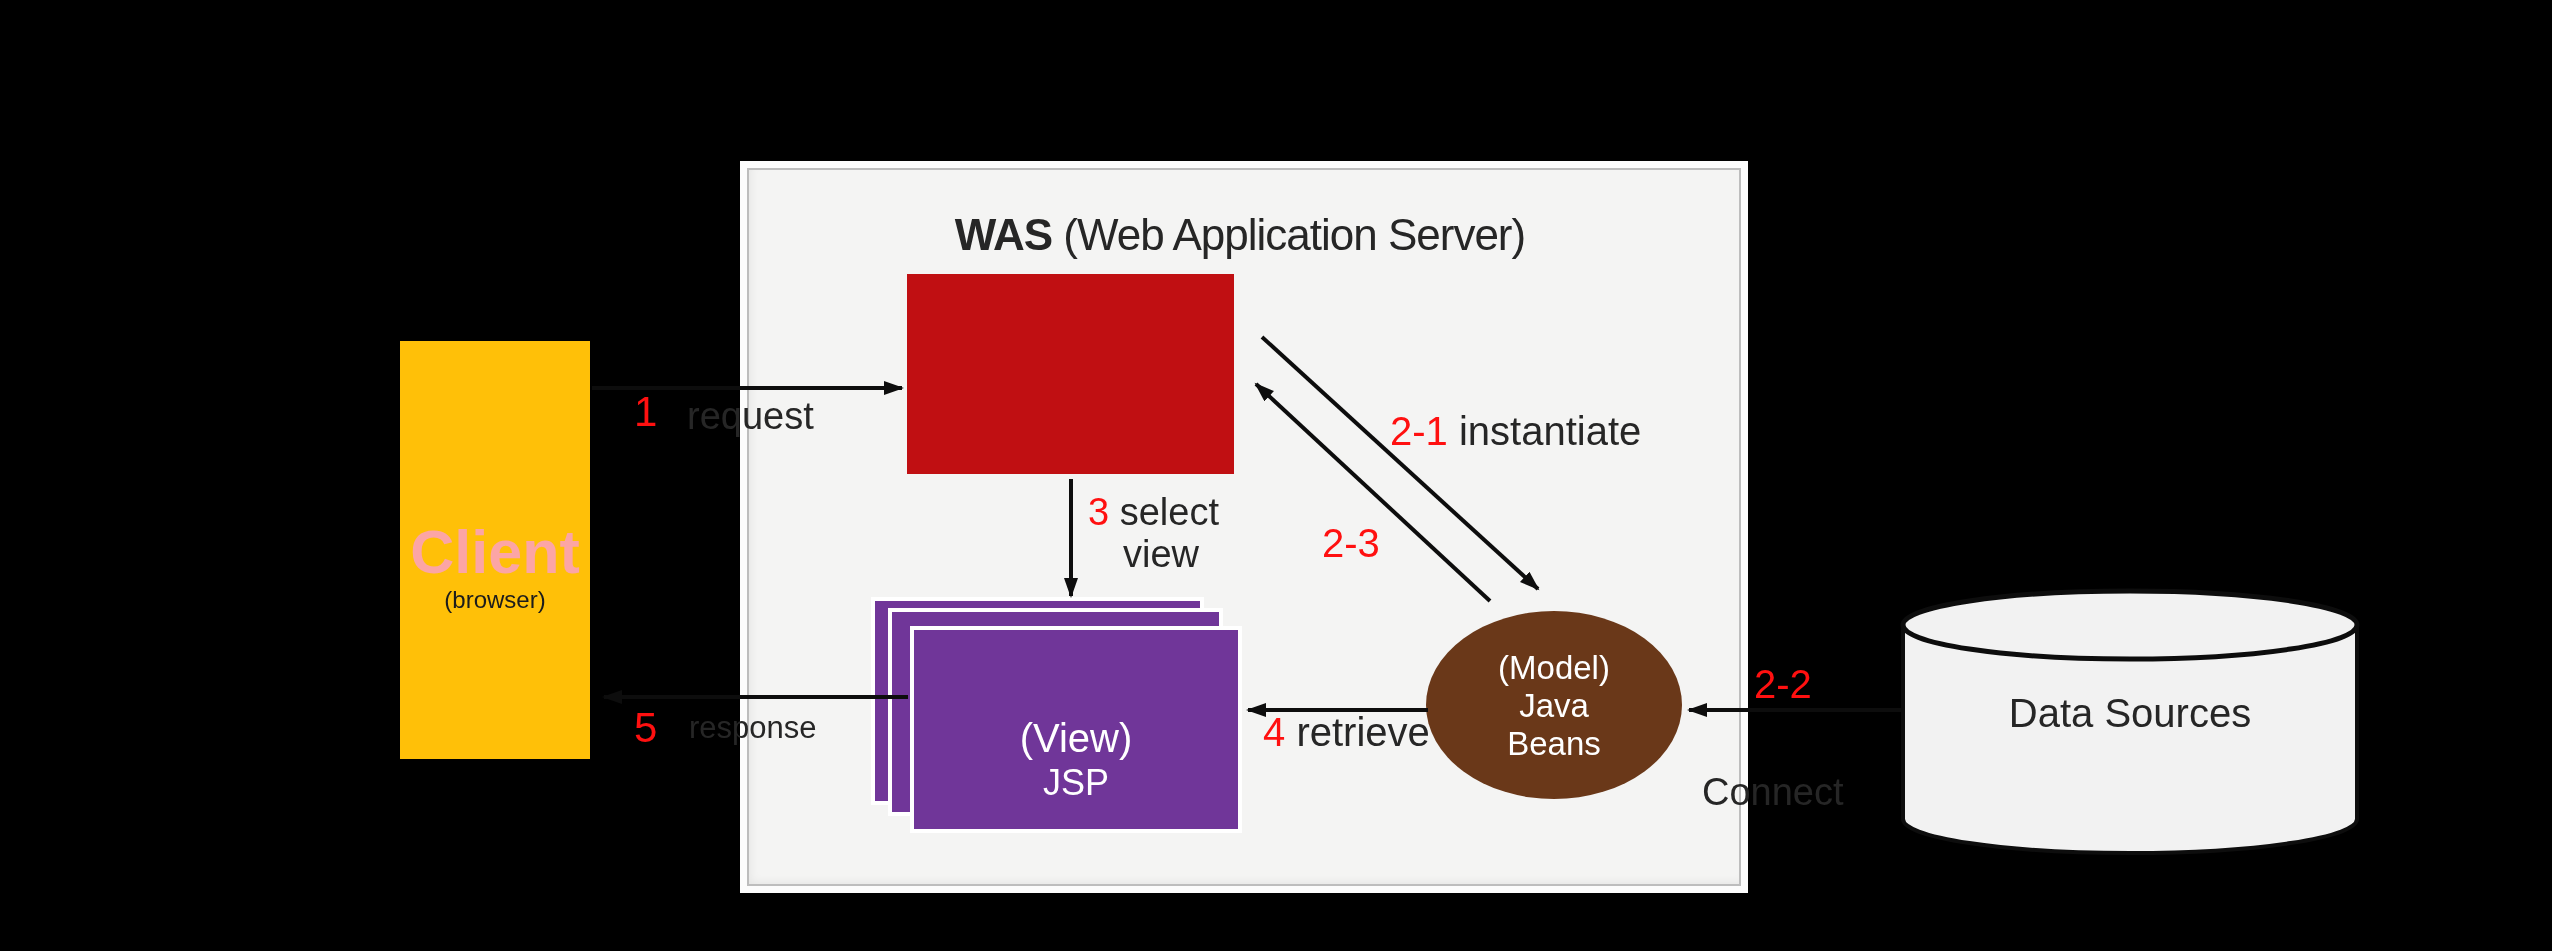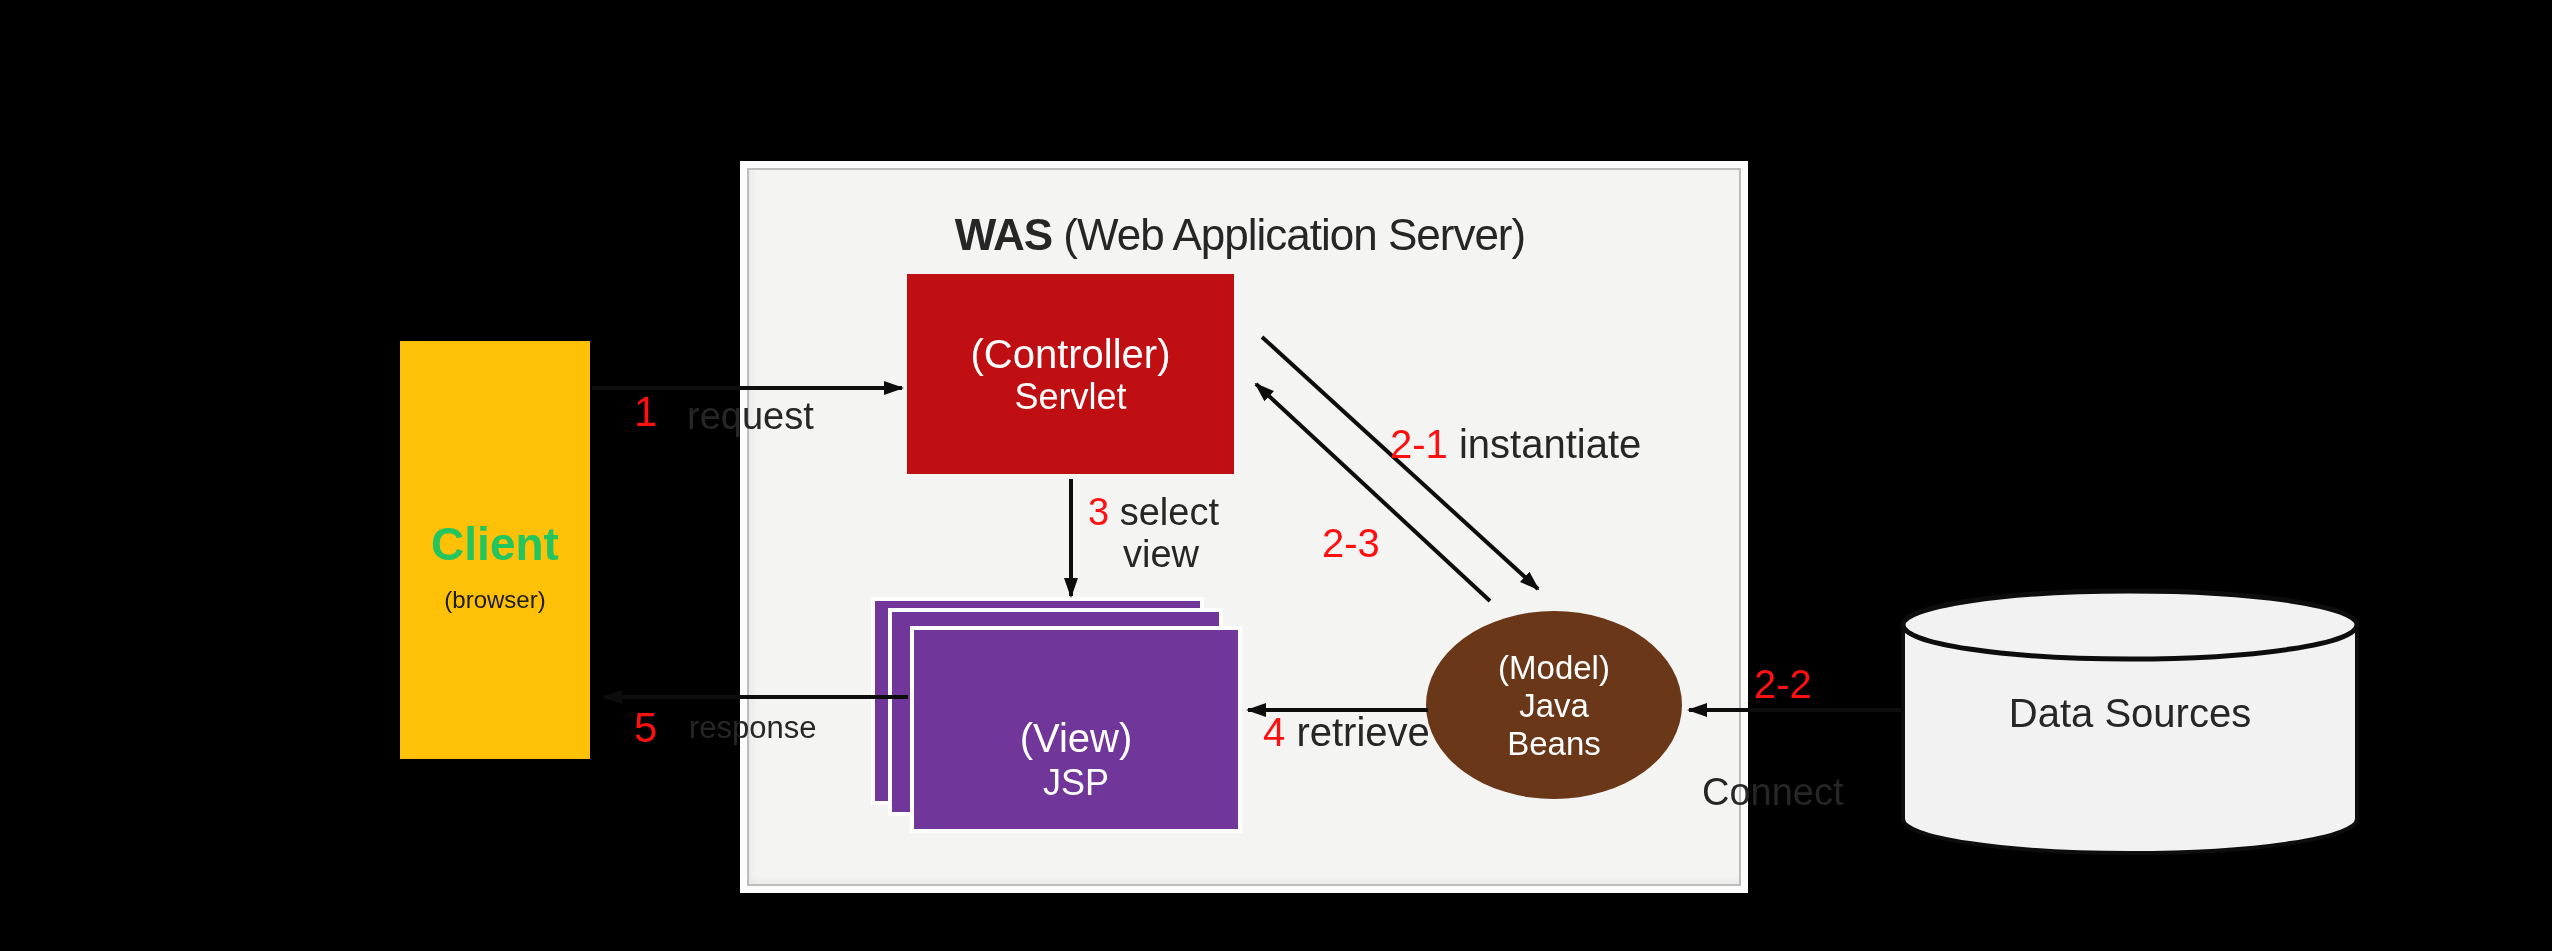--- a/index.html
+++ b/index.html
@@ -27,21 +27,21 @@
     color: var(--dark-text); z-index: 30; white-space: nowrap;
   }
   .was-title .b { font-weight: bold; }
 
   .client-box {
     left: 400px; top: 341px; width: 190px; height: 418px;
     background: var(--client-yellow); z-index: 10;
   }
   .client-title {
     left: 400px; top: 517px; width: 190px; text-align: center;
-    font-size: 46px; font-weight: bold; color: #22c55e; z-index: 12;
+    font-size: 61px; font-weight: bold; color: #fca5a5; z-index: 12;
   }
   .client-sub {
     left: 400px; top: 586px; width: 190px; text-align: center;
     font-size: 24px; color: #1c1c1c; z-index: 12;
   }
 
   .controller-box {
     left: 907px; top: 274px; width: 327px; height: 200px;
     background: var(--controller-red); z-index: 20;
   }
@@ -90,45 +90,41 @@
   .red  { color: var(--red-label); }
   .dark { color: var(--dark-text); }
 
   .s1-num  { left: 634px;  top: 390px; font-size: 42px; line-height: 44px; }
   .s1-word { left: 687px;  top: 396px; font-size: 38px; line-height: 40px; }
   .s5-num  { left: 634px;  top: 706px; font-size: 42px; line-height: 44px; }
   .s5-word { left: 689px;  top: 708px; font-size: 31px; line-height: 40px; }
   .s3-l1   { left: 1088px; top: 491px; font-size: 38px; line-height: 42px; }
   .s3-l2   { left: 1106px; top: 533px; width: 110px; text-align: center;
              font-size: 38px; line-height: 42px; }
-  .s21     { left: 1390px; top: 410px; font-size: 40px; line-height: 42px; margin-top: 13px; }
+  .s21     { left: 1390px; top: 410px; font-size: 40px; line-height: 42px; }
   .s23     { left: 1322px; top: 521px; font-size: 40px; line-height: 44px; }
   .s4      { left: 1263px; top: 710px; font-size: 40px; line-height: 44px; }
   .s22     { left: 1754px; top: 654px; font-size: 40px; line-height: 44px; margin-top: 8px; }
   .s22-word{ left: 1702px; top: 771px; font-size: 38px; line-height: 42px; }
 </style>
 </head>
 <body>
 
 <div class="stage">
 
   <div class="abs was-panel"></div>
   <div class="abs was-title">
     <span class="b">WAS</span><span> (Web Application Server)</span>
   </div>
 
   <div class="abs client-box"></div>
   <div class="abs client-title">Client</div>
   <div class="abs client-sub">(browser)</div>
 
   <div class="abs controller-box"></div>
-  <div class="abs controller-text">
-    <div class="l1">(Controller)</div>
-    <div class="l2">Servlet</div>
-  </div>
 
   <div class="abs view-card vc1"></div>
   <div class="abs view-card vc2"></div>
   <div class="abs view-card vc3"></div>
   <div class="abs view-text">
     <div class="l1">(View)</div>
     <div class="l2">JSP</div>
   </div>
 
   <div class="abs model-ellipse"></div>

